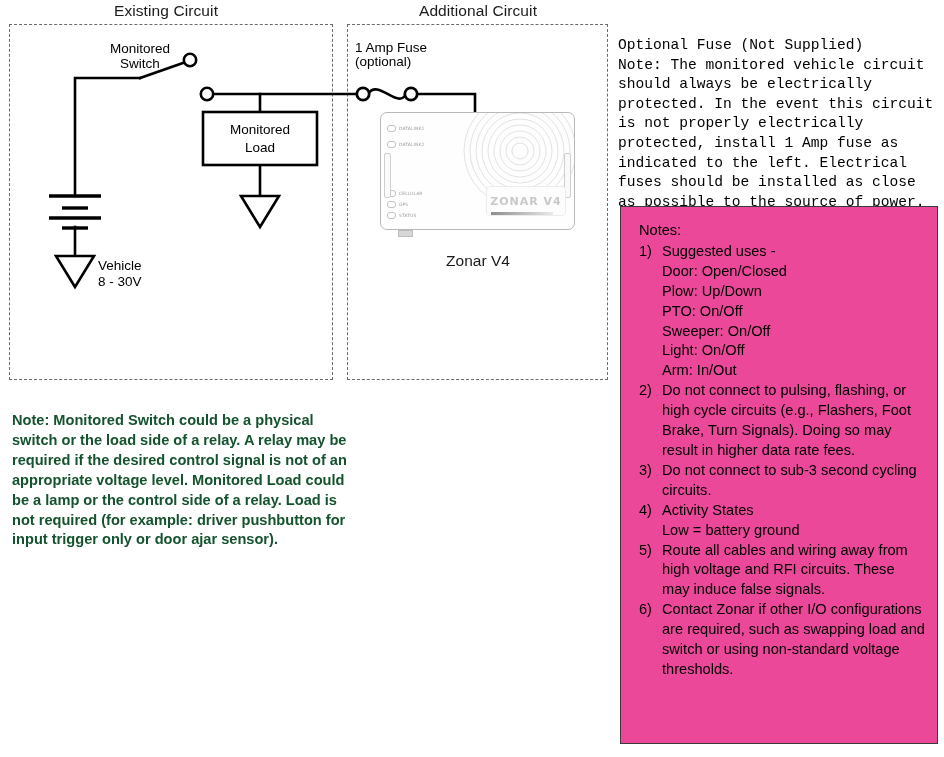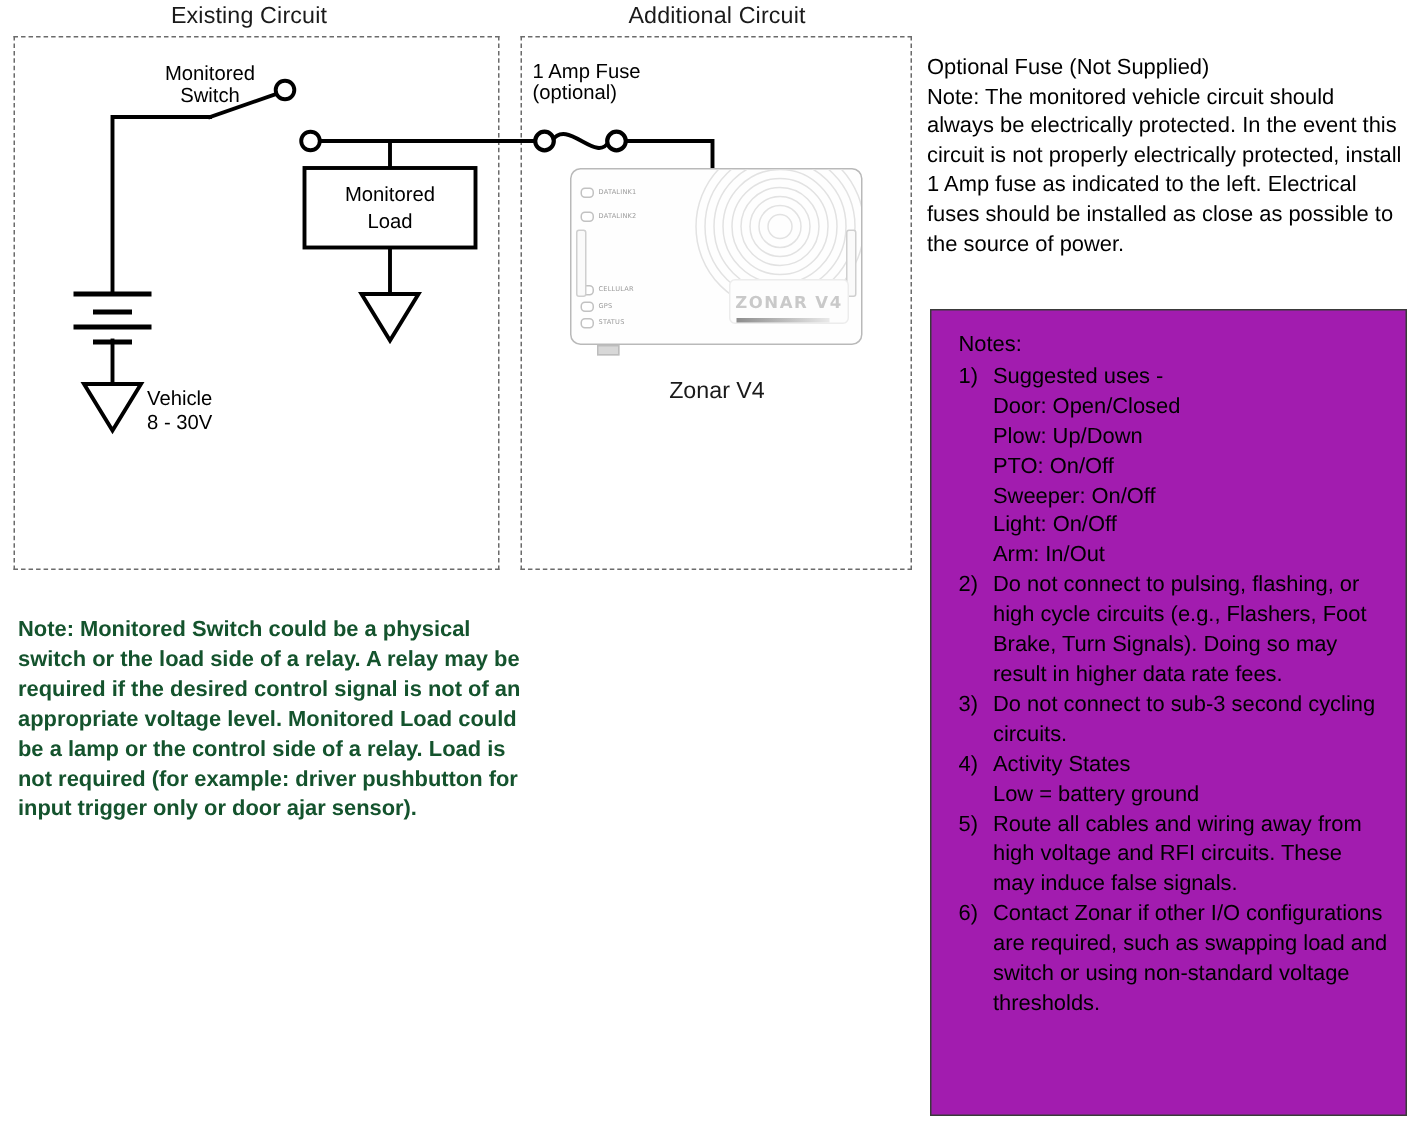--- a/index.html
+++ b/index.html
@@ -154,35 +154,36 @@
     background: #d8d8d8;
     border: 1px solid #bdbdbd;
     box-sizing: border-box;
   }
 
   
   #right-col {
     position: absolute;
     left: 618px; top: 36px;
     width: 320px;
+    font-family: Liberation Mono, monospace;
   }
   #optional-fuse-note {
     font-size: 14.6px;
     line-height: 19.6px;
     color: #000;
   }
   #optional-fuse-note .para-title { display: block; }
 
   #notes-box {
     position: absolute;
     left: 620px; top: 206px;
     width: 318px; height: 538px;
     border: 1.3px solid #3a3a3a;
     box-sizing: border-box;
-    background: #a21caf;
+    background: #ec4899;
   }
   #notes-inner {
     padding: 14px 12px 10px 18px;
     font-size: 14.6px;
     line-height: 19.9px;
   }
   #notes-heading { margin-bottom: 1px; }
   .note-item {
     display: flex;
     align-items: flex-start;

